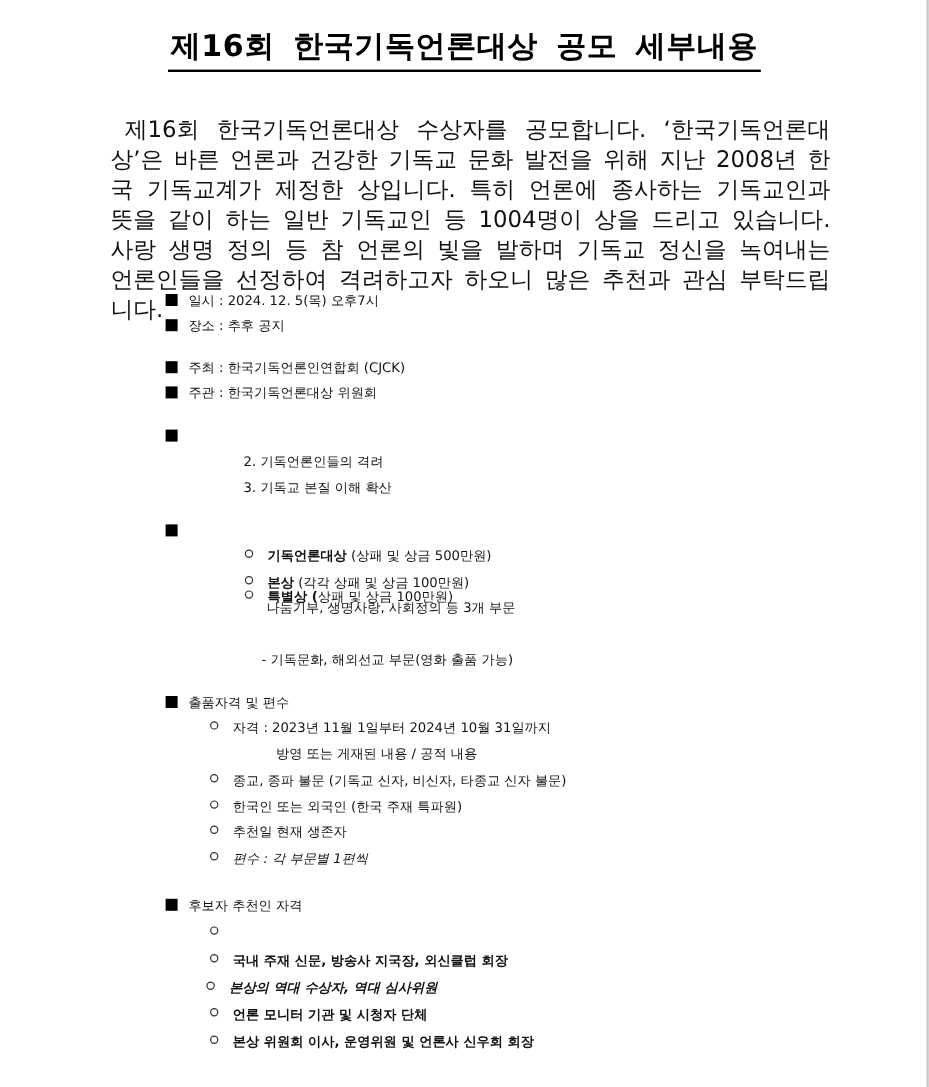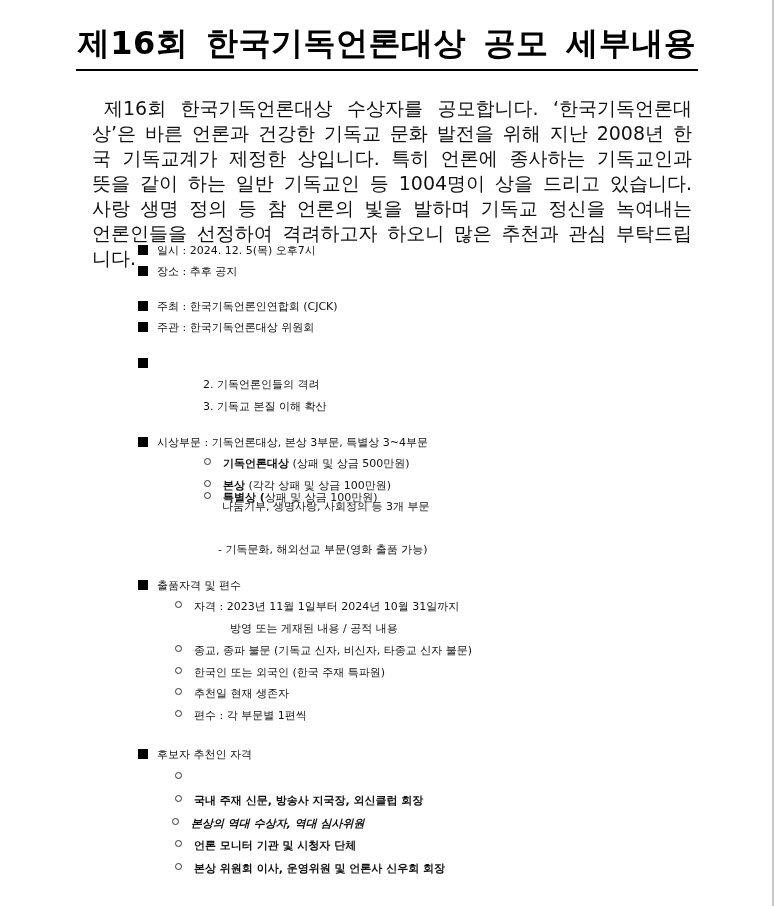--- a/index.html
+++ b/index.html
@@ -11,21 +11,21 @@
     .page-edge {
       position: absolute; top: 0; right: 0; width: 2px; height: 906px;
       background: #c8c8c8;
     }
     .title {
       position: absolute; top: 22px; left: 0; width: 774px;
       text-align: center;
     }
     .title span {
       display: inline-block;
-      font-size: 32px; font-weight: bold; letter-spacing: 0.5px;
+      font-size: 25px; font-weight: bold; letter-spacing: 0.5px;
       border-bottom: 2px solid #000; padding: 0 2px 3px 2px;
       word-spacing: 6px;
       color: #000;
     }
     .intro {
       position: absolute; top: 96px; left: 92px; width: 600px;
       font-size: 19px; line-height: 25px;
       text-align: justify; text-indent: 12px;
       word-spacing: 2px;
     }
@@ -68,21 +68,21 @@
   <span class="sq"></span><span>주관 : 한국기독언론대상 위원회</span>
 </div>
 
 <div class="line" style="top:354px;left:138px;">
   <span class="sq"></span>
 </div>
 <div class="line" style="top:375px;left:203px;">2. 기독언론인들의 격려</div>
 <div class="line" style="top:397px;left:203px;">3. 기독교 본질 이해 확산</div>
 
 <div class="line" style="top:433px;left:138px;">
-  <span class="sq"></span><span>시상부문 : 기독언론대상, 본상 3부문, 특별상 3~4부문</span>
+  <span class="sq"></span>
 </div>
 <div class="line" style="top:454px;left:204px;">
   <span class="circ"></span><span class="bold">기독언론대상</span><span> (상패 및 상금 500만원)</span>
 </div>
 <div class="line" style="top:476px;left:204px;">
   <span class="circ"></span><span class="bold">본상</span><span> (각각 상패 및 상금 100만원)</span>
 </div>
 <div class="line" style="top:497px;left:222px;">나눔기부, 생명사랑, 사회정의 등 3개 부문</div>
 <div class="line" style="top:488px;left:204px;">
   <span class="circ"></span><span class="bold">특별상 (</span><span>상패 및 상금 100만원)</span>
@@ -98,21 +98,21 @@
 <div class="line" style="top:619px;left:230px;">방영 또는 게재된 내용 / 공적 내용</div>
 <div class="line" style="top:641px;left:175px;">
   <span class="circ"></span><span>종교, 종파 불문 (기독교 신자, 비신자, 타종교 신자 불문)</span>
 </div>
 <div class="line" style="top:663px;left:175px;">
   <span class="circ"></span><span>한국인 또는 외국인 (한국 주재 특파원)</span>
 </div>
 <div class="line" style="top:684px;left:175px;">
   <span class="circ"></span><span>추천일 현재 생존자</span>
 </div>
-<div class="line" style="top:706px;left:175px;">
+<div class="line" style="top:706px;left:175px;font-style:italic;">
   <span class="circ"></span><span>편수 : 각 부문별 1편씩</span>
 </div>
 
 <div class="line" style="top:745px;left:138px;">
   <span class="sq"></span><span>후보자 추천인 자격</span>
 </div>
 <div class="line boldline" style="top:768px;left:175px;">
   <span class="circ"></span>
 </div>
 <div class="line boldline" style="top:791px;left:175px;">

